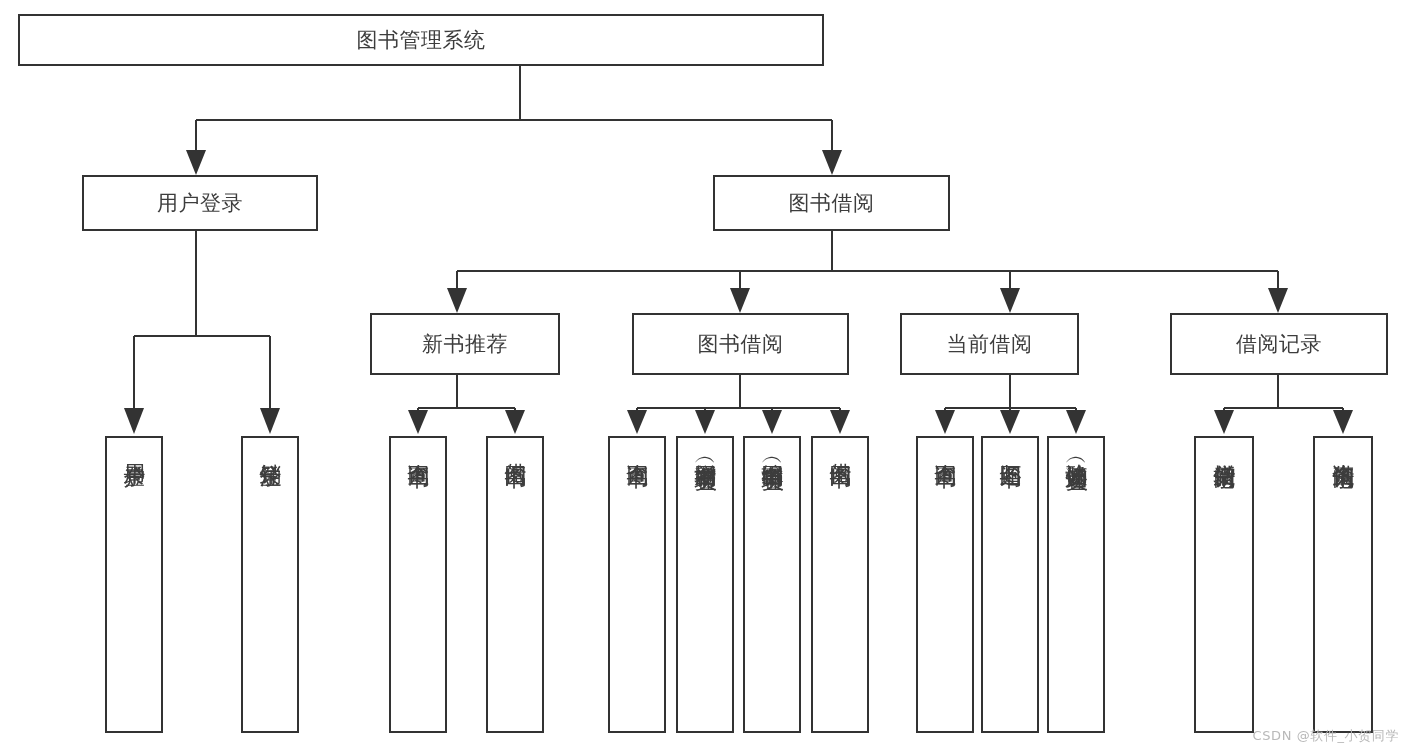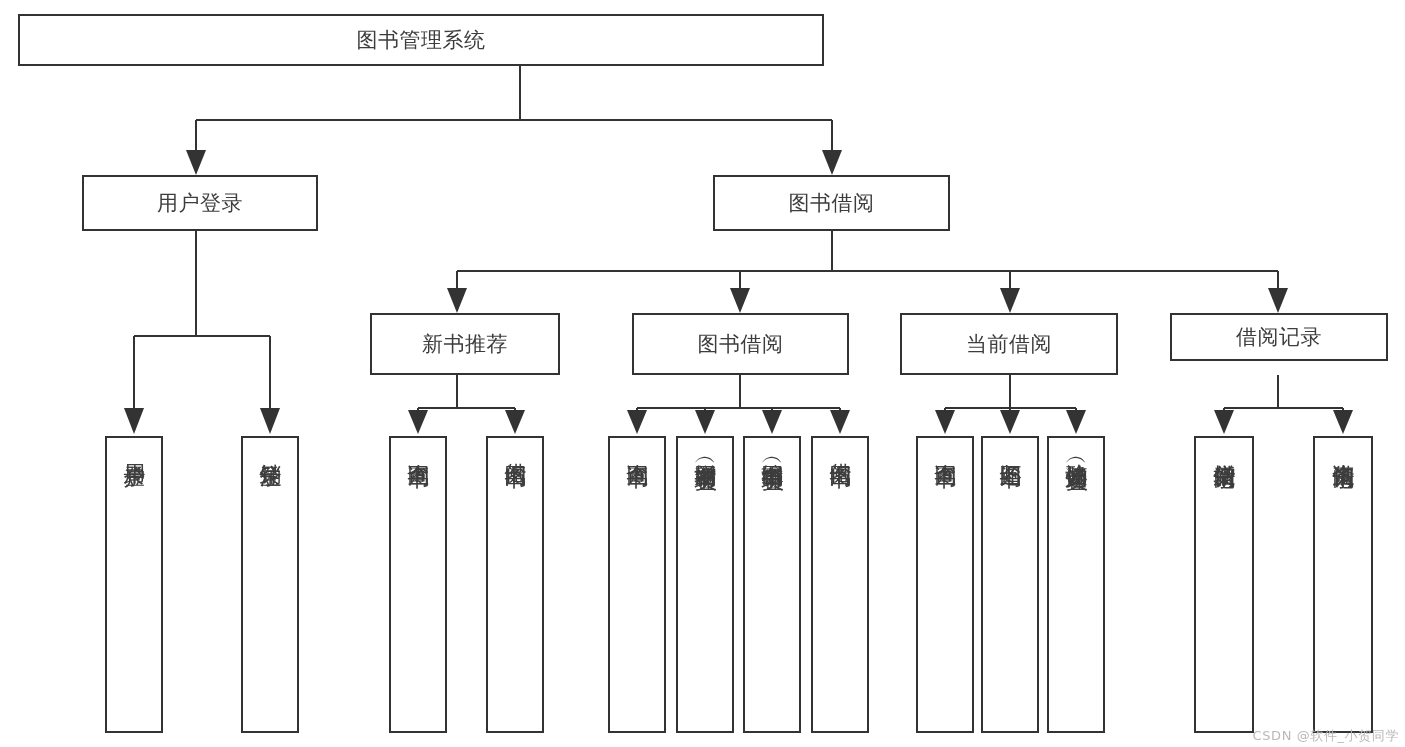--- a/index.html
+++ b/index.html
@@ -159,25 +159,25 @@
   </div>
 
   <div class="node" style="left:362px; top:313px; width:190px; height:62px;margin-left:8px;">
     <span class="lbl">新书推荐</span>
   </div>
 
   <div class="node" style="left:632px; top:313px; width:217px; height:62px;">
     <span class="lbl">图书借阅</span>
   </div>
 
-  <div class="node" style="left:900px; top:313px; width:218px; height:62px;">
+  <div class="node" style="left:900px; top:313px; width:179px; height:62px;">
     <span class="lbl">当前借阅</span>
   </div>
 
-  <div class="node" style="left:1170px; top:313px; width:218px; height:48px;">
+  <div class="node" style="left:1170px; top:313px; width:218px; height:62px;">
     <span class="lbl">借阅记录</span>
   </div>
 
   <div class="node leaf" style="left:105px; top:436px; width:58px; height:297px;">
     <span class="lbl">用户登录</span>
   </div>
   <div class="node leaf" style="left:241px; top:436px; width:58px; height:297px;">
     <span class="lbl">注销登录</span>
   </div>
 

